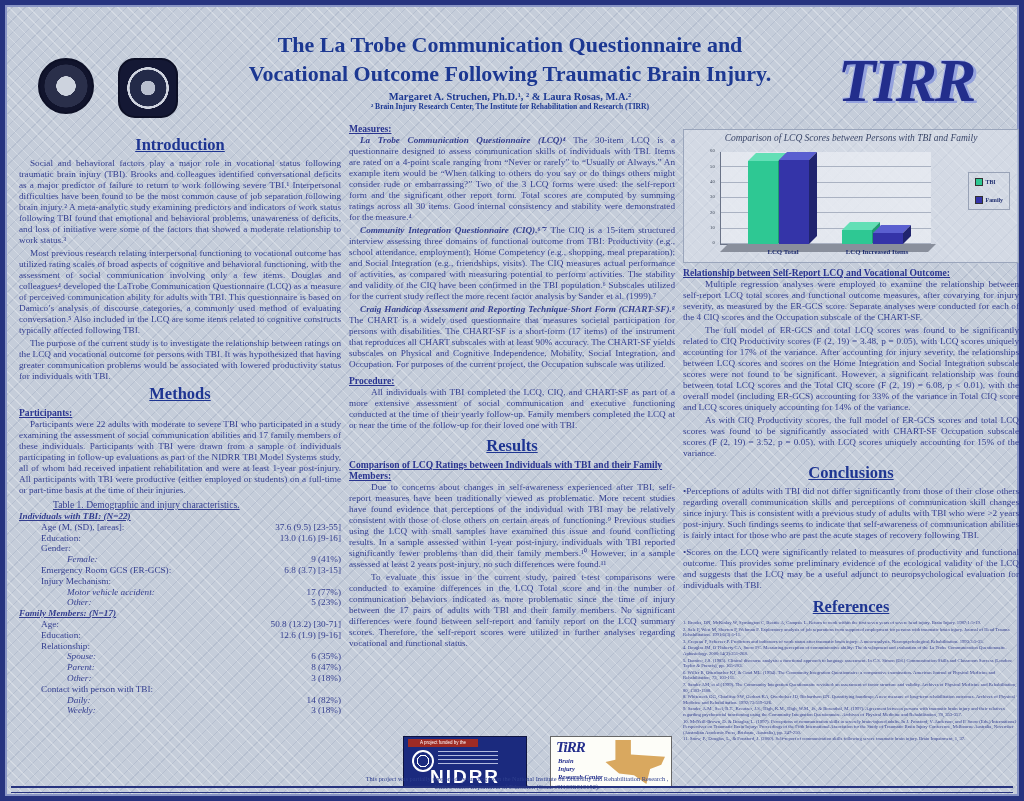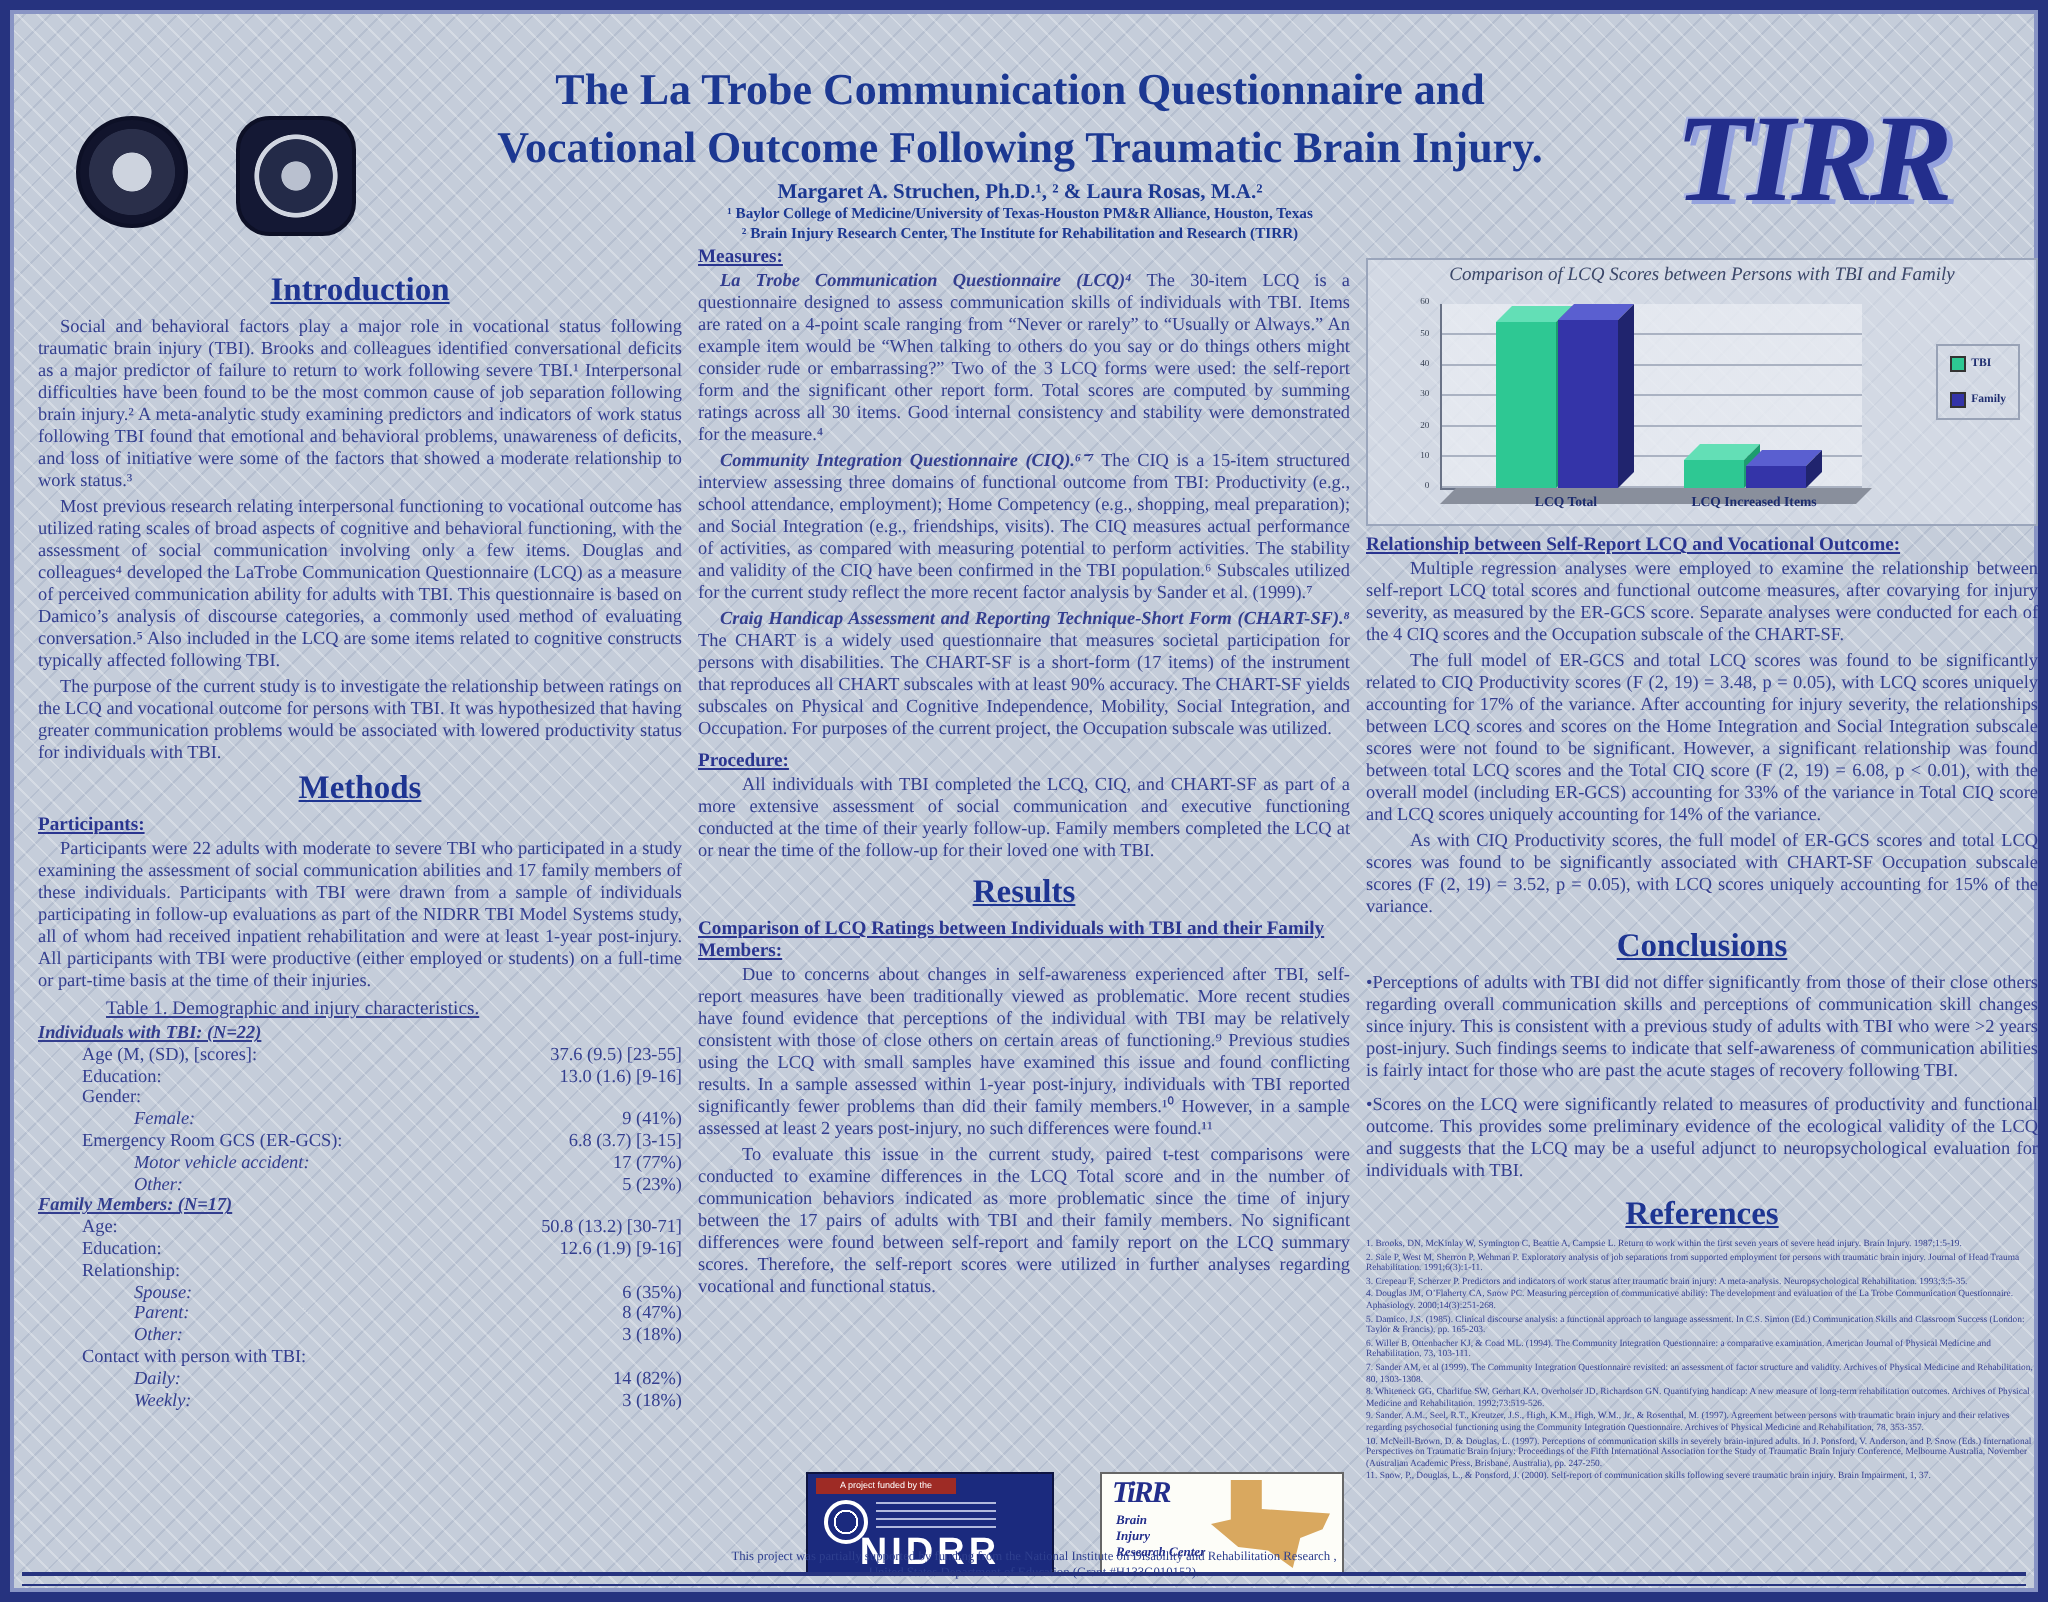--- a/index.html
+++ b/index.html
@@ -108,59 +108,62 @@
 
   <div class="seal seal1"></div>
   <div class="seal seal2"></div>
 
   <div class="header">
     <div class="title">
       <span>The La Trobe Communication Questionnaire and</span><br>
       <span>Vocational Outcome Following Traumatic Brain Injury.</span>
     </div>
     <div class="authors">Margaret A. Struchen, Ph.D.¹, ² &amp; Laura Rosas, M.A.²</div>
-    <div class="affil">¹ Baylor College of Medicine/University of Texas-Houston PM&amp;R Alliance, Houston, Texas</div>
     <div class="affil">² Brain Injury Research Center, The Institute for Rehabilitation and Research (TIRR)</div>
   </div>
 
   <div class="tirr-big">TIRR</div>
 
   <div class="col col-left">
     <div class="h1">Introduction</div>
     <p class="p indent">Social and behavioral factors play a major role in vocational status following traumatic brain injury (TBI). Brooks and colleagues identified conversational deficits as a major predictor of failure to return to work following severe TBI.¹ Interpersonal difficulties have been found to be the most common cause of job separation following brain injury.² A meta-analytic study examining predictors and indicators of work status following TBI found that emotional and behavioral problems, unawareness of deficits, and loss of initiative were some of the factors that showed a moderate relationship to work status.³</p>
     <p class="p indent">Most previous research relating interpersonal functioning to vocational outcome has utilized rating scales of broad aspects of cognitive and behavioral functioning, with the assessment of social communication involving only a few items. Douglas and colleagues⁴ developed the LaTrobe Communication Questionnaire (LCQ) as a measure of perceived communication ability for adults with TBI. This questionnaire is based on Damico’s analysis of discourse categories, a commonly used method of evaluating conversation.⁵ Also included in the LCQ are some items related to cognitive constructs typically affected following TBI.</p>
     <p class="p indent">The purpose of the current study is to investigate the relationship between ratings on the LCQ and vocational outcome for persons with TBI. It was hypothesized that having greater communication problems would be associated with lowered productivity status for individuals with TBI.</p>
     <div class="h1">Methods</div>
     <div class="subhead">Participants:</div>
     <p class="p indent">Participants were 22 adults with moderate to severe TBI who participated in a study examining the assessment of social communication abilities and 17 family members of these individuals. Participants with TBI were drawn from a sample of individuals participating in follow-up evaluations as part of the NIDRR TBI Model Systems study, all of whom had received inpatient rehabilitation and were at least 1-year post-injury. All participants with TBI were productive (either employed or students) on a full-time or part-time basis at the time of their injuries.</p>
     <div class="tcaption">Table 1. Demographic and injury characteristics.</div>
     <div class="table">
         <div class="trow ind0 tgroup">
           <span class="tlabel">Individuals with TBI: (N=22)</span>
           <span class="tvalue"></span>
         </div>
         <div class="trow ind1">
-          <span class="tlabel">Age (M, (SD), [scores]:</span>
+          <span class="tlabel">Age (M, (SD), [areas]:</span>
           <span class="tvalue">37.6 (9.5) [23-55]</span>
         </div>
         <div class="trow ind1">
           <span class="tlabel">Education:</span>
           <span class="tvalue">13.0 (1.6) [9-16]</span>
         </div>
         <div class="trow ind1">
           <span class="tlabel">Gender:</span>
           <span class="tvalue"></span>
         </div>
         <div class="trow ind2 tsub">
           <span class="tlabel">Female:</span>
           <span class="tvalue">9 (41%)</span>
         </div>
         <div class="trow ind1">
           <span class="tlabel">Emergency Room GCS (ER-GCS):</span>
           <span class="tvalue">6.8 (3.7) [3-15]</span>
+        </div>
+        <div class="trow ind1">
+          <span class="tlabel">Injury Mechanism:</span>
+          <span class="tvalue"></span>
         </div>
         <div class="trow ind2 tsub">
           <span class="tlabel">Motor vehicle accident:</span>
           <span class="tvalue">17 (77%)</span>
         </div>
         <div class="trow ind2 tsub">
           <span class="tlabel">Other:</span>
           <span class="tvalue">5 (23%)</span>
         </div>
         <div class="trow ind0 tgroup">

